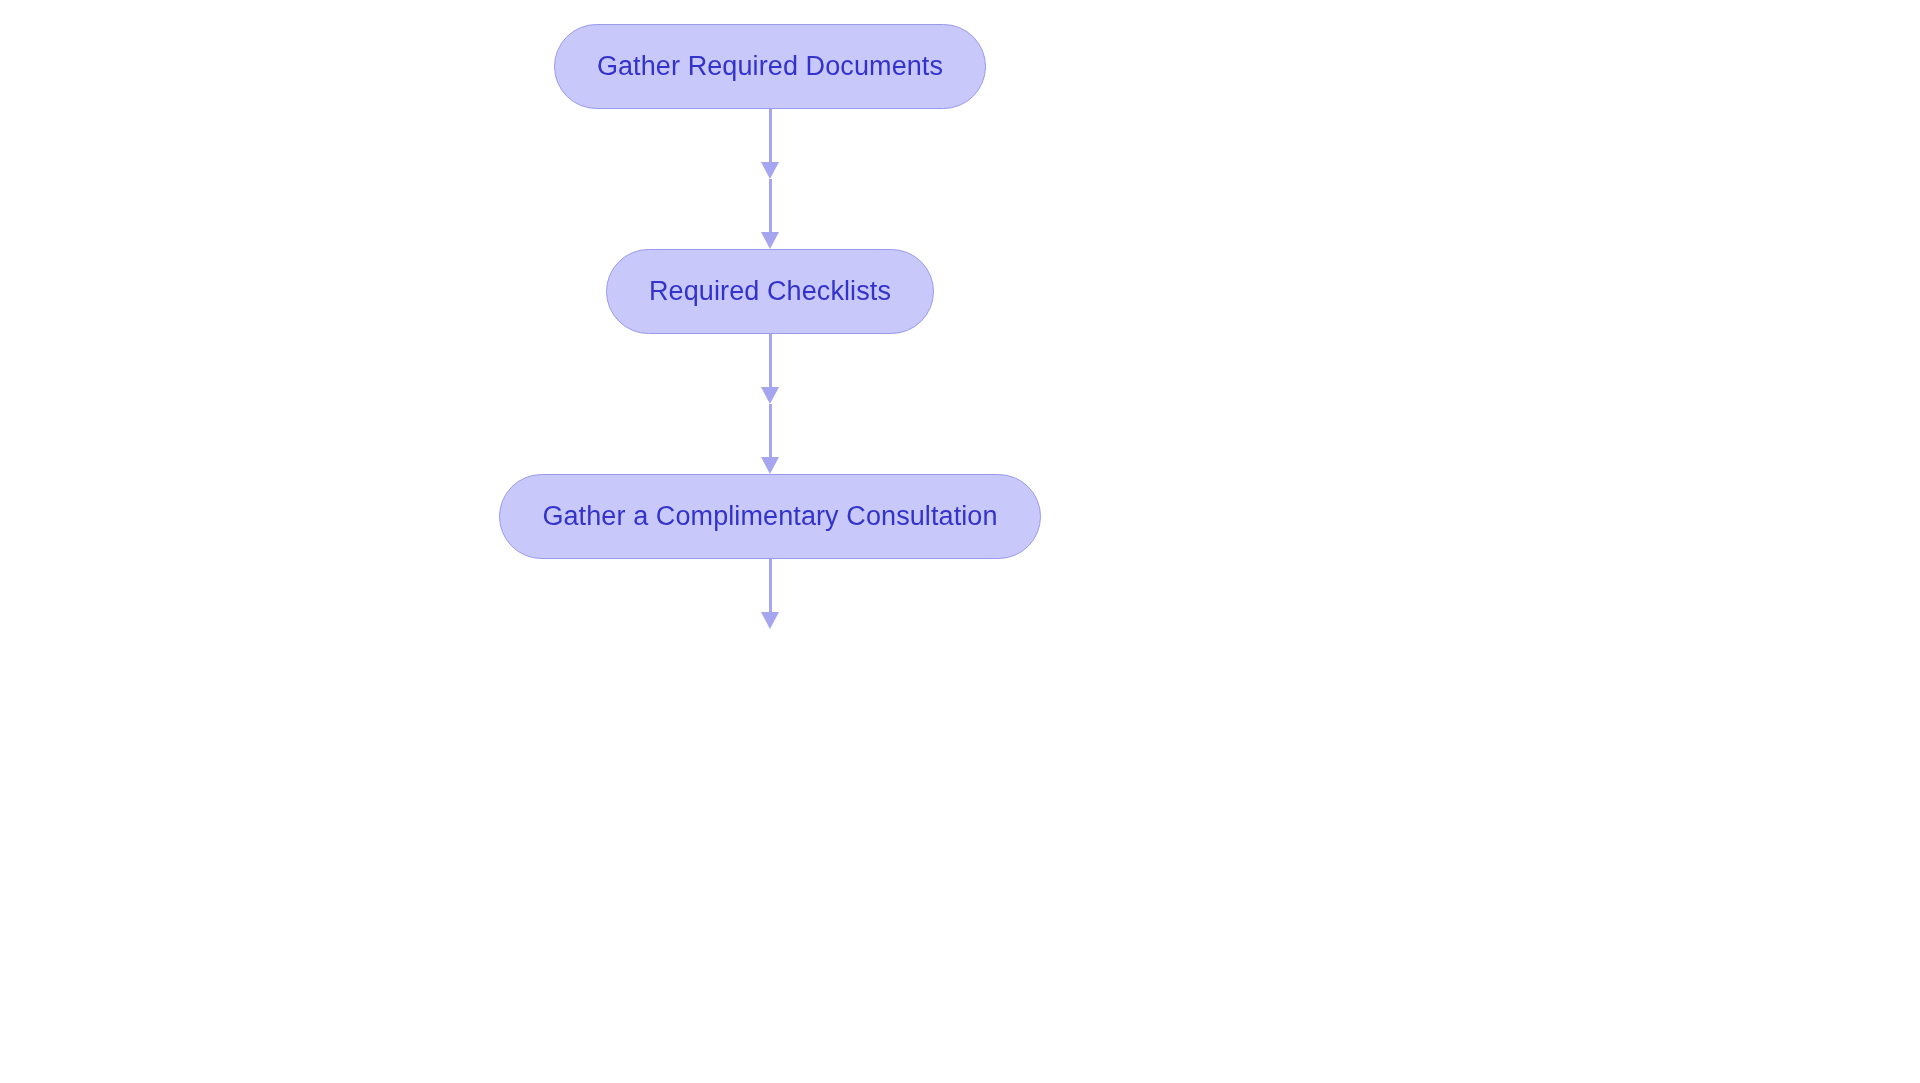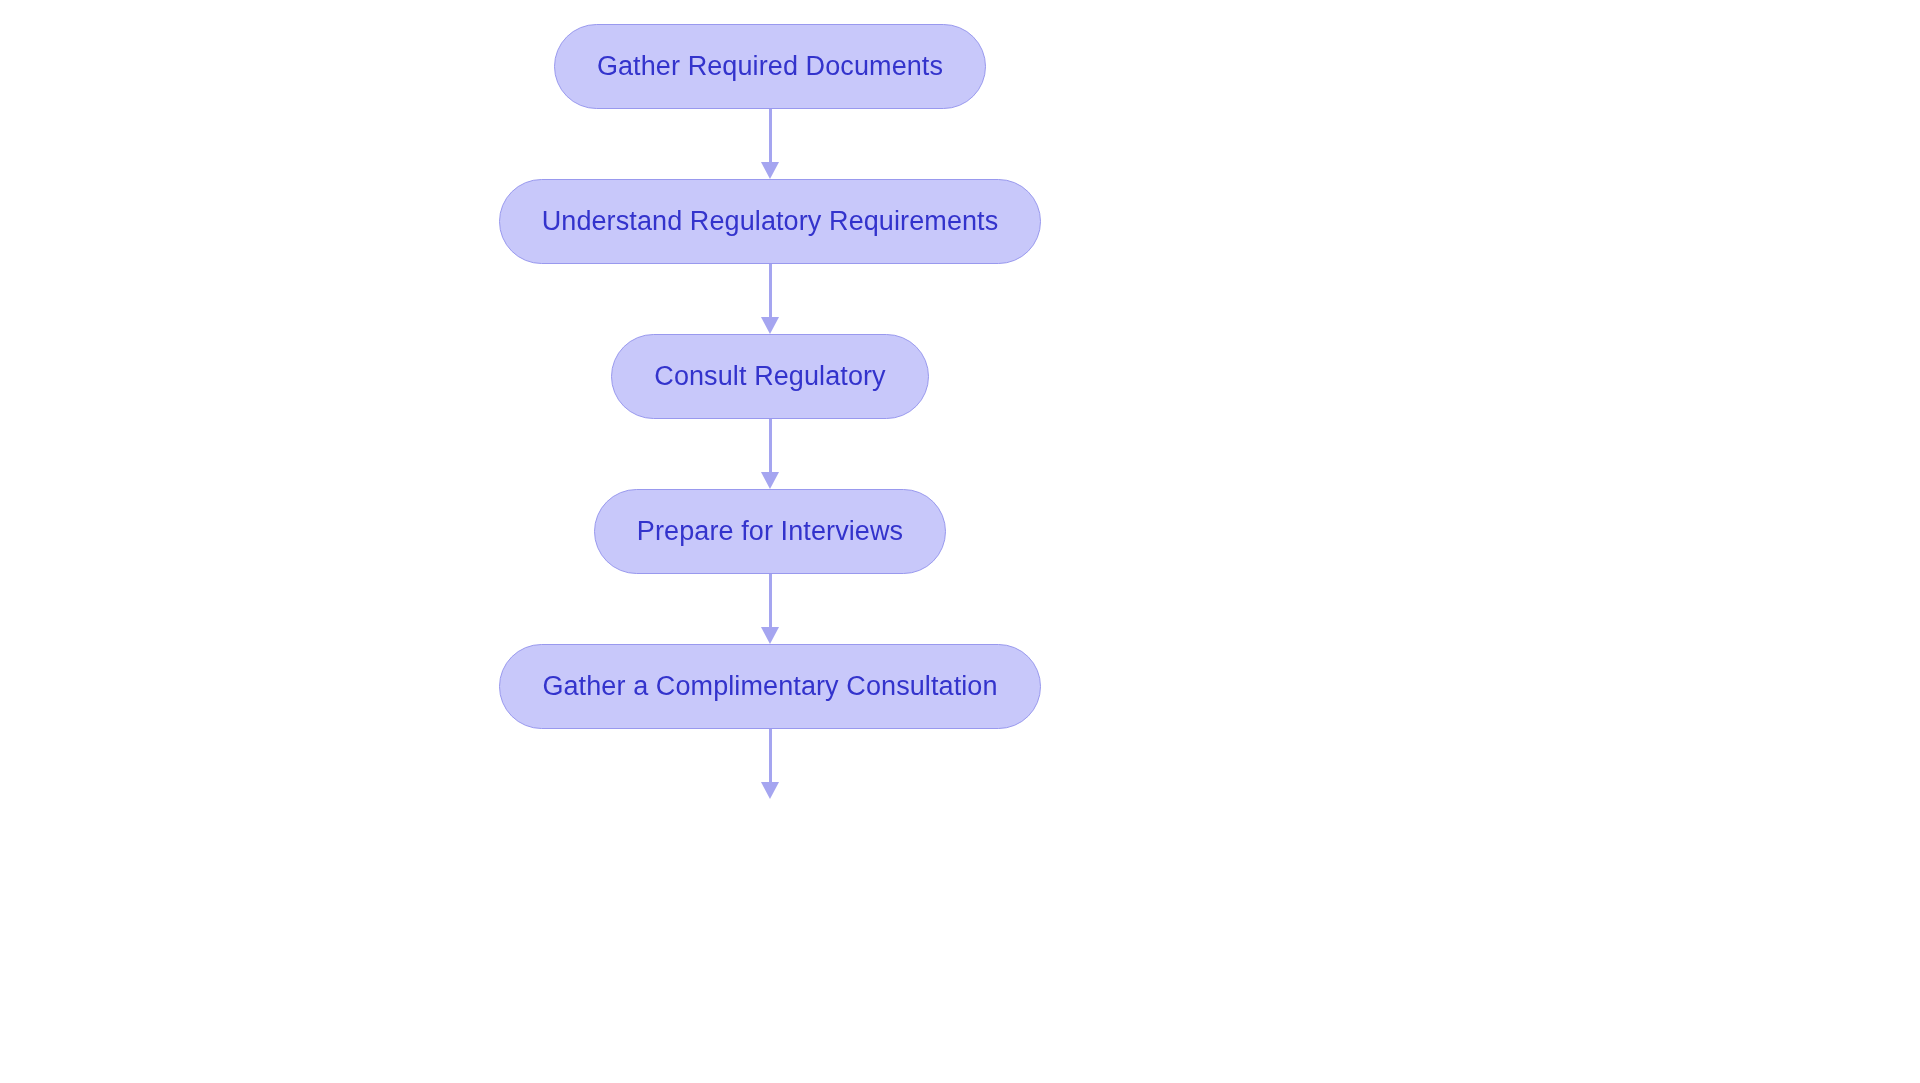--- a/index.html
+++ b/index.html
@@ -101,41 +101,35 @@
 
     <div class="node">
       <span class="node-label">Gather Required Documents</span>
     </div>
 
     <div class="connector gap-1">
       <div class="connector-shaft"></div>
       <div class="connector-head"></div>
     </div>
 
-    <div class="node">
-      <span class="node-label">Understand Regulatory Requirements</span>
-    </div>
 
     <div class="connector gap-2">
       <div class="connector-shaft"></div>
       <div class="connector-head"></div>
     </div>
 
     <div class="node">
-      <span class="node-label">Consult Regulatory</span>
+      <span class="node-label">Required Checklists</span>
     </div>
 
     <div class="connector gap-3">
       <div class="connector-shaft"></div>
       <div class="connector-head"></div>
     </div>
 
-    <div class="node">
-      <span class="node-label">Prepare for Interviews</span>
-    </div>
 
     <div class="connector gap-4">
       <div class="connector-shaft"></div>
       <div class="connector-head"></div>
     </div>
 
     <div class="node">
       <span class="node-label">Gather a Complimentary Consultation</span>
     </div>
 

